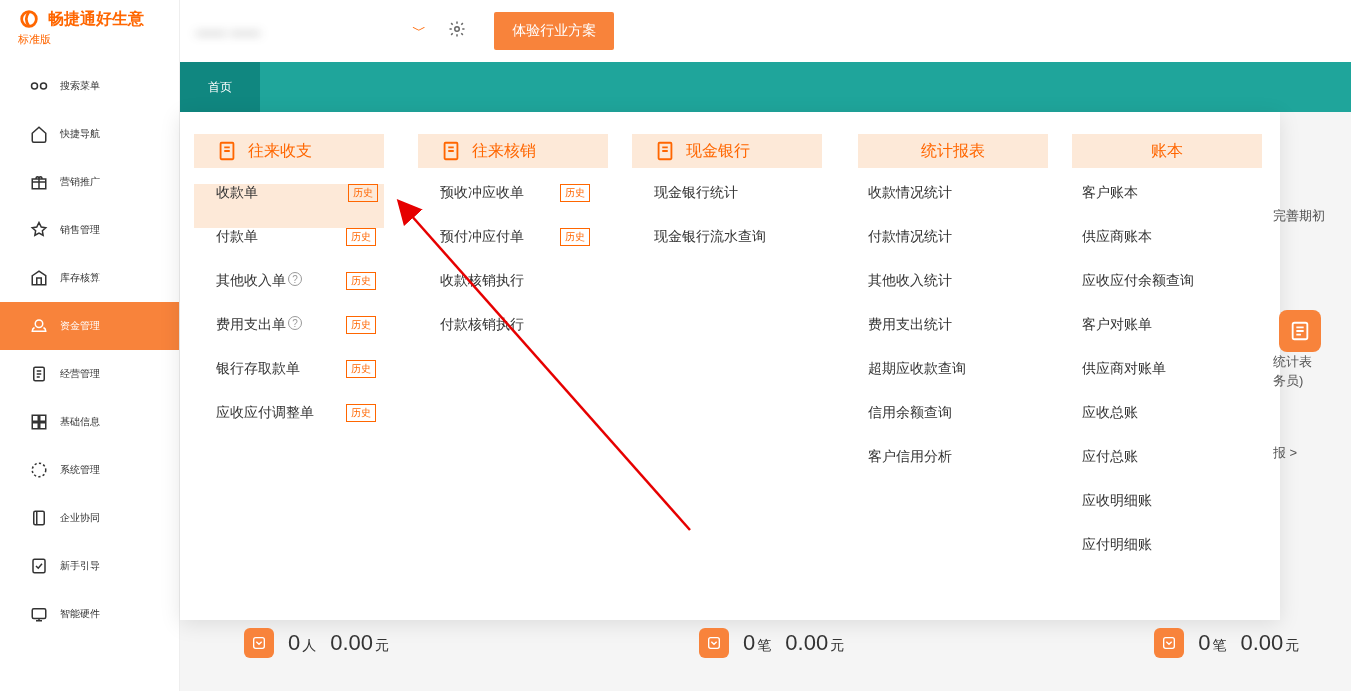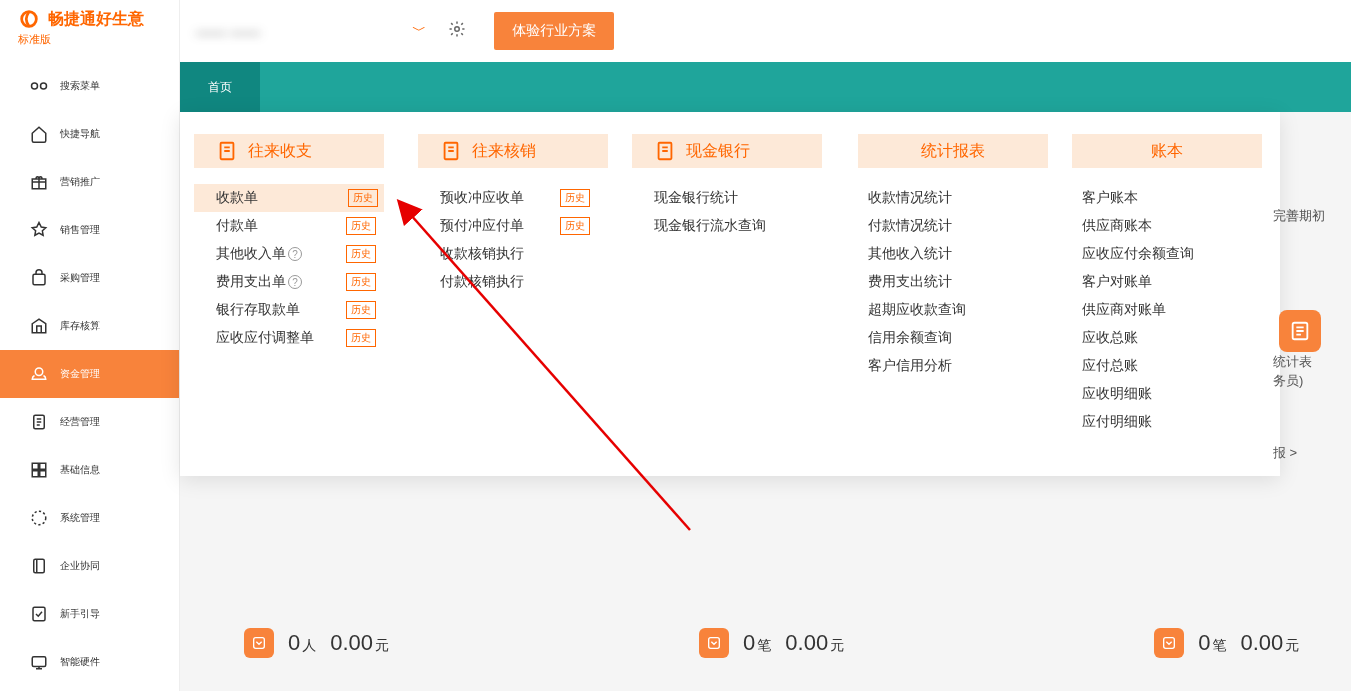--- a/index.html
+++ b/index.html
@@ -27,21 +27,21 @@
     .tab.active { background: #108780; }
 
     .mega-menu { position: absolute; left: 180px; top: 112px; width: 1100px; background: #fff; box-shadow: 0 4px 20px rgba(0,0,0,.1); padding: 22px 0 40px 0; display: flex; }
     .mega-col { width: 214px; padding: 0 0 0 36px; }
     .mega-col:first-child { width: 224px; }
     .mega-col-header { height: 34px; display: flex; align-items: center; gap: 10px; color: #f60; font-size: 16px; font-weight: 500; }
     .mega-col-header.with-bg { background: #fde9d8; margin-left: -22px; padding-left: 22px; width: 190px; }
     .mega-col-header.center-bg { background: #fde9d8; justify-content: center; margin-left: -10px; padding-left: 0; width: 190px; }
     .mega-hdr-icon { width: 22px; height: 22px; color: #f60; }
     .mega-list { margin-top: 16px; }
-    .mega-item { display: flex; align-items: center; height: 28px; font-size: 14px; color: #333; cursor: pointer; position: relative; }
+    .mega-item { display: flex; height: 44px; font-size: 14px; color: #333; cursor: pointer; position: relative; }
     .mega-item.selected { background: #fde9d8; margin-left: -22px; padding-left: 22px; width: 190px; }
     .help-q { display: inline-flex; align-items: center; justify-content: center; width: 14px; height: 14px; border: 1px solid #999; border-radius: 50%; font-size: 10px; color: #999; margin-left: 2px; }
     .hist-badge { border: 1px solid #f60; color: #f60; font-size: 10px; padding: 1px 4px; position: absolute; right: 28px; cursor: pointer; }
     .mega-item.selected .hist-badge { right: 6px; }
 
     .right-peek { position: absolute; right: 0; top: 160px; width: 78px; font-size: 13px; color: #555; line-height: 1.5; }
     .right-peek .r-row { margin-bottom: 46px; }
     .floating-icon { position: absolute; right: 30px; top: 310px; width: 42px; height: 42px; background: #f8833b; border-radius: 8px; display: flex; align-items: center; justify-content: center; color: #fff; }
 
     .bottom-stats { position: absolute; left: 180px; bottom: 18px; right: 0; height: 60px; display: flex; align-items: center; padding-left: 64px; gap: 310px; }
@@ -90,27 +90,20 @@
         <span>营销推广</span>
       </div>
       <div class="nav-item">
         <span class="nav-icon"><svg viewBox="0 0 24 24" fill="none" stroke="currentColor" stroke-width="2">
             <path d="M12 2l3 6 6 1-4.5 4 1 6-5.5-3-5.5 3 1-6L3 9l6-1z"></path>
           </svg></span>
         <span>销售管理</span>
       </div>
       <div class="nav-item">
         <span class="nav-icon"><svg viewBox="0 0 24 24" fill="none" stroke="currentColor" stroke-width="2">
-            <rect x="4" y="7" width="16" height="14" rx="2"></rect>
-            <path d="M8 7V5a4 4 0 018 0v2"></path>
-          </svg></span>
-        <span>采购管理</span>
-      </div>
-      <div class="nav-item">
-        <span class="nav-icon"><svg viewBox="0 0 24 24" fill="none" stroke="currentColor" stroke-width="2">
             <path d="M3 9l9-6 9 6v12H3z"></path>
             <path d="M9 21V12h6v9"></path>
           </svg></span>
         <span>库存核算</span>
       </div>
       <div class="nav-item active">
         <span class="nav-icon"><svg viewBox="0 0 24 24" fill="none" stroke="currentColor" stroke-width="2">
             <circle cx="12" cy="9" r="5"></circle>
             <path d="M6 14c-2 1-3 3-3 5h18c0-2-1-4-3-5"></path>
           </svg></span>

